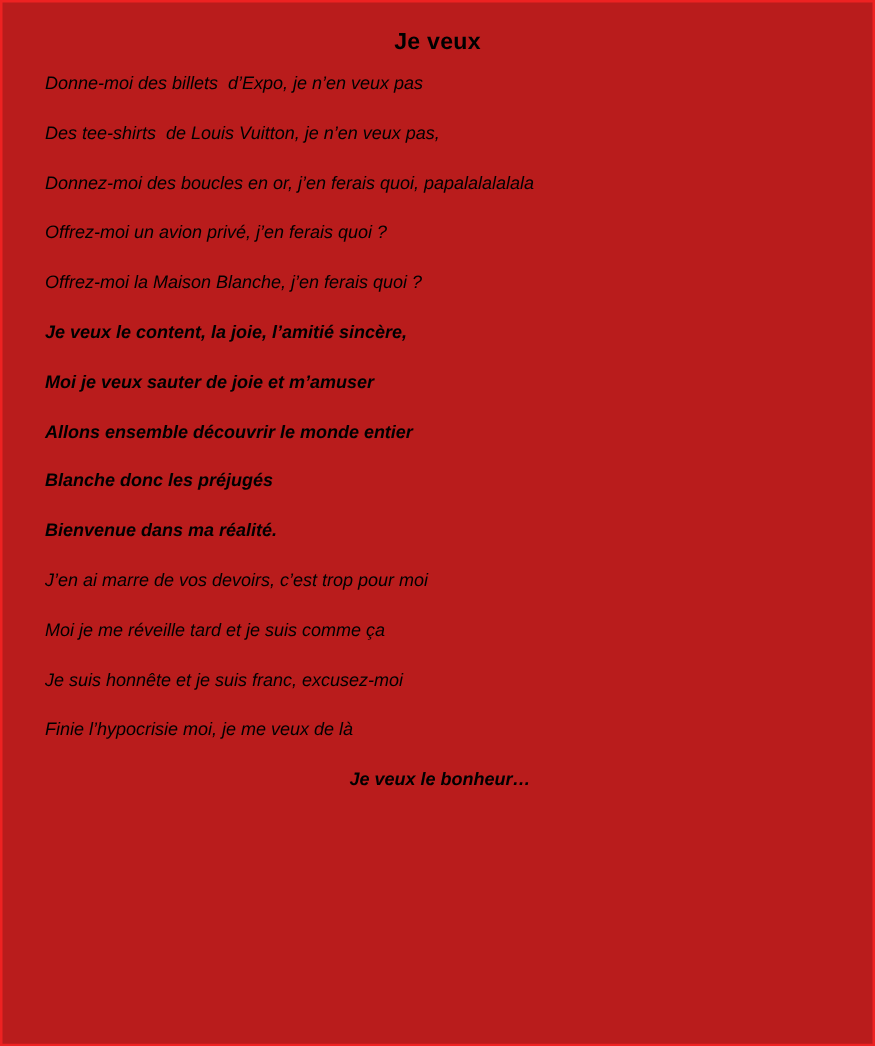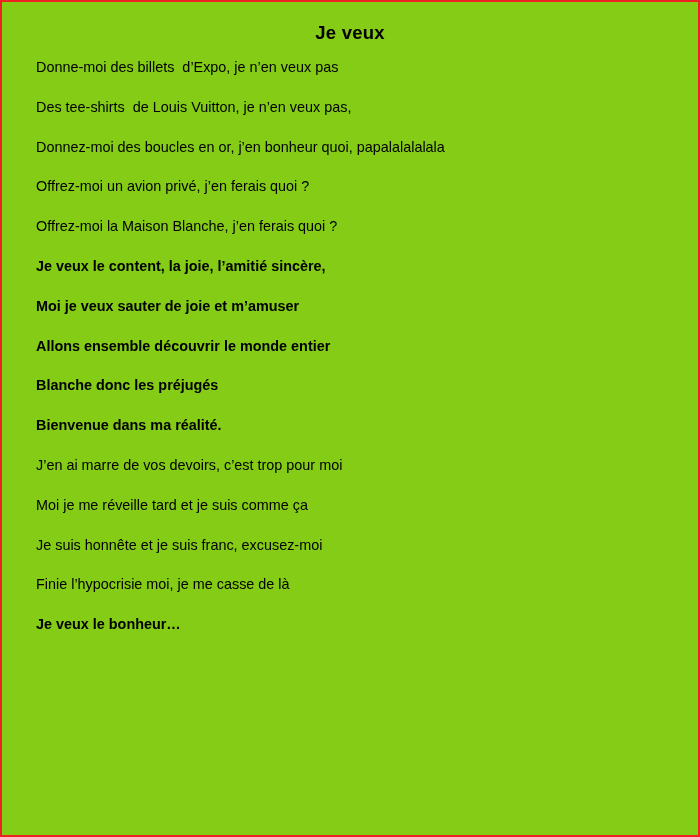--- a/index.html
+++ b/index.html
@@ -12,64 +12,66 @@
     background: #ffffff;
     font-family: "Liberation Sans", sans-serif;
     overflow: hidden;
   }
   .page {
     box-sizing: border-box;
     width: 700px;
     height: 837px;
     border: 2px solid #ee2222;
     padding: 14px 30px 10px 30px;
-    background: #84cc16;
+    background: #b91c1c;
   }
   .doc-title {
     text-align: center;
     font-size: 18.5px;
     font-weight: bold;
     color: #000000;
     margin: 6px 0 16px 0;
     letter-spacing: 0.2px;
   }
   .lyrics {
     margin: 0;
     padding: 0;
     list-style: none;
   }
   .line {
     font-size: 14.4px;
     color: #000000;
     line-height: 1.0;
     margin: 0 0 25.4px 4px;
     white-space: pre-wrap;
+    font-style: italic;
   }
   .line.bold {
     font-weight: bold;
   }
   .line:last-child {
     margin-bottom: 0;
+    text-align: center;
   }
 </style>
 </head>
 <body>
 
 <div class="page" style="border-color: rgb(238, 34, 34);">
   <h1 class="doc-title">Je veux</h1>
   <div class="lyrics">
       <p class="line">Donne-moi des billets  d’Expo, je n’en veux pas</p>
       <p class="line">Des tee-shirts  de Louis Vuitton, je n’en veux pas,</p>
-      <p class="line">Donnez-moi des boucles en or, j’en bonheur quoi, papalalalalala</p>
+      <p class="line">Donnez-moi des boucles en or, j’en ferais quoi, papalalalalala</p>
       <p class="line">Offrez-moi un avion privé, j’en ferais quoi ?</p>
       <p class="line">Offrez-moi la Maison Blanche, j’en ferais quoi ?</p>
       <p class="line bold">Je veux le content, la joie, l’amitié sincère,</p>
       <p class="line bold">Moi je veux sauter de joie et m’amuser</p>
       <p class="line bold">Allons ensemble découvrir le monde entier</p>
       <p class="line bold">Blanche donc les préjugés</p>
       <p class="line bold">Bienvenue dans ma réalité.</p>
       <p class="line">J’en ai marre de vos devoirs, c’est trop pour moi</p>
       <p class="line">Moi je me réveille tard et je suis comme ça</p>
       <p class="line">Je suis honnête et je suis franc, excusez-moi</p>
-      <p class="line">Finie l’hypocrisie moi, je me casse de là</p>
+      <p class="line">Finie l’hypocrisie moi, je me veux de là</p>
       <p class="line bold">Je veux le bonheur…</p>
     </div>
 </div>
 
 </body></html>

